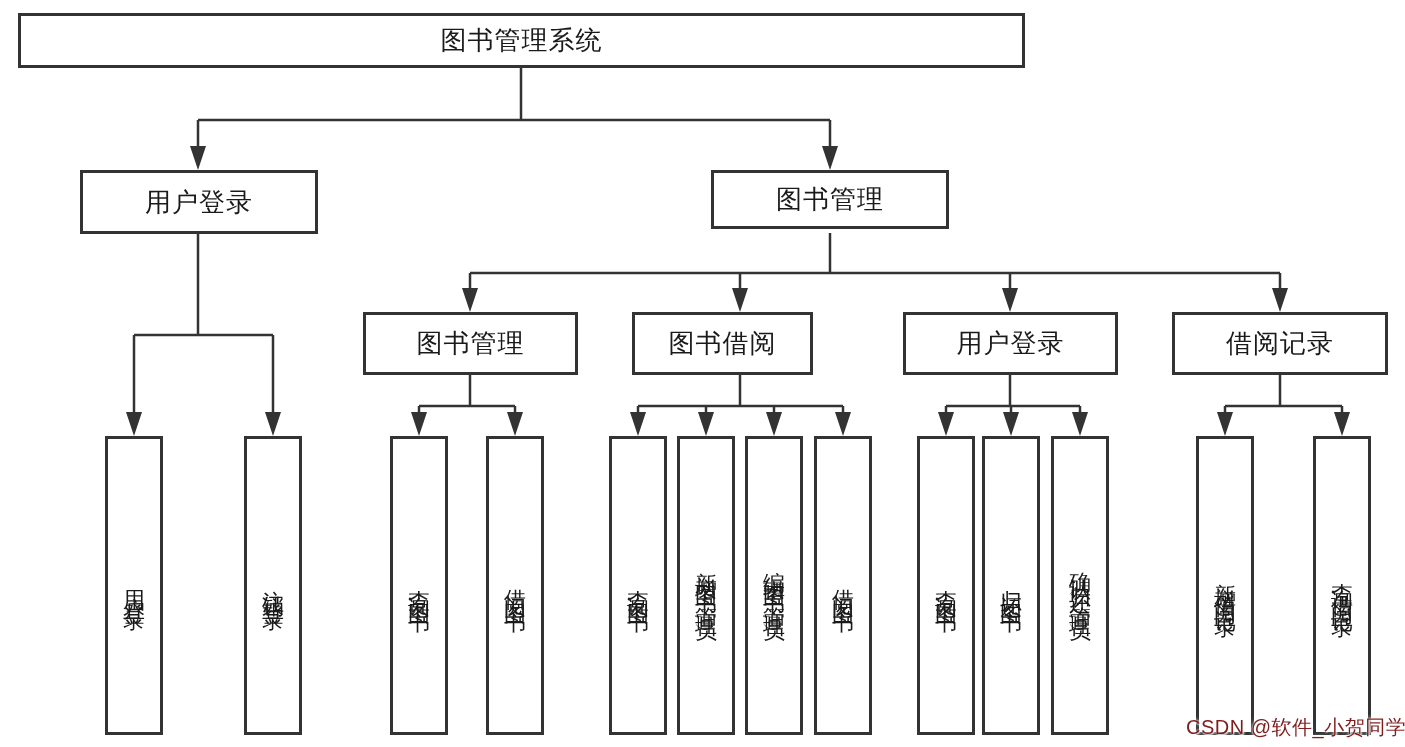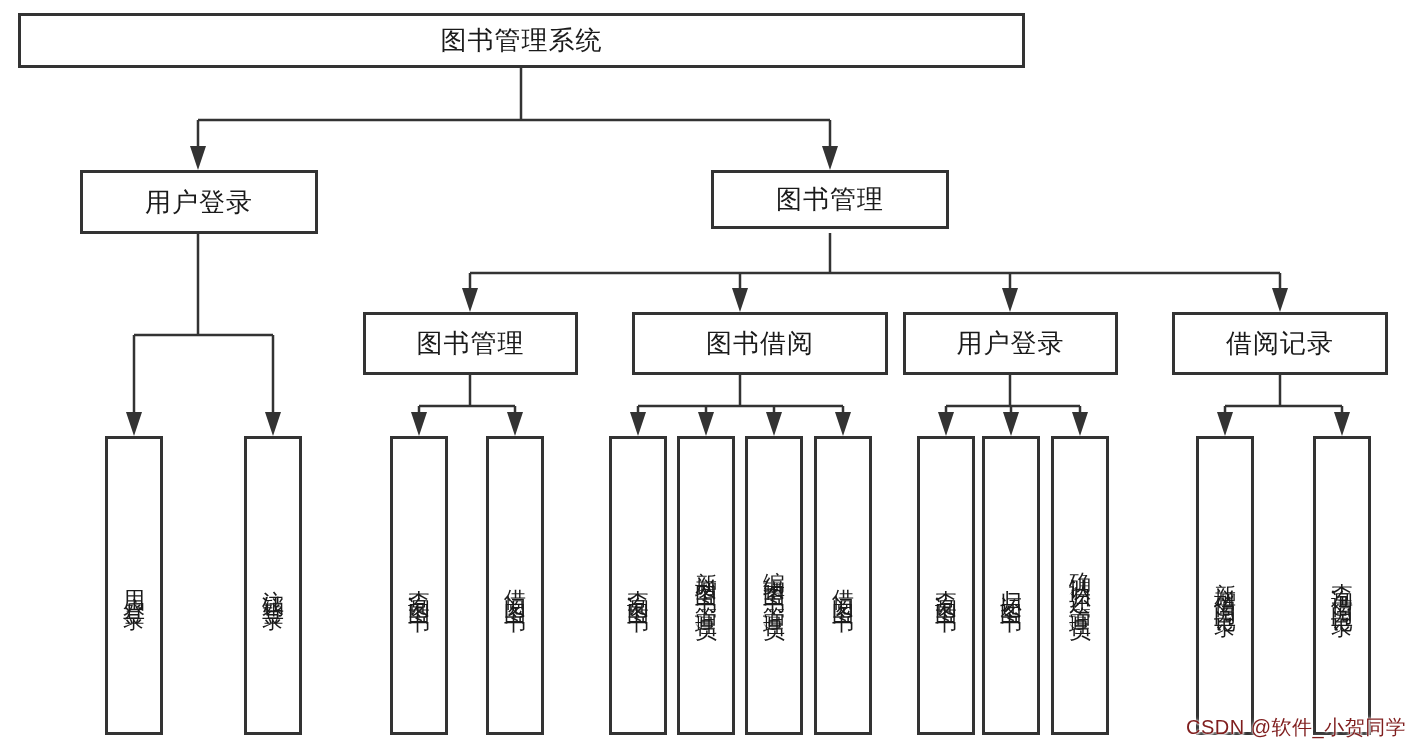--- a/index.html
+++ b/index.html
@@ -104,21 +104,21 @@
   <div class="box" style="left:80px;top:170px;width:238px;height:64px;">
     <span class="hlabel">用户登录</span>
   </div>
   <div class="box" style="left:711px;top:170px;width:238px;height:59px;">
     <span class="hlabel">图书管理</span>
   </div>
 
   <div class="box" style="left:363px;top:312px;width:215px;height:63px;">
     <span class="hlabel">图书管理</span>
   </div>
-  <div class="box" style="left:632px;top:312px;width:256px;height:63px;">
+  <div class="box" style="left:632px;top:312px;width:181px;height:63px;">
     <span class="hlabel">图书借阅</span>
   </div>
   <div class="box" style="left:903px;top:312px;width:215px;height:63px;">
     <span class="hlabel">用户登录</span>
   </div>
   <div class="box" style="left:1172px;top:312px;width:216px;height:63px;text-align:center;">
     <span class="hlabel">借阅记录</span>
   </div>
 
   <div class="box" style="left:105px;top:436px;width:58px;height:299px;">

